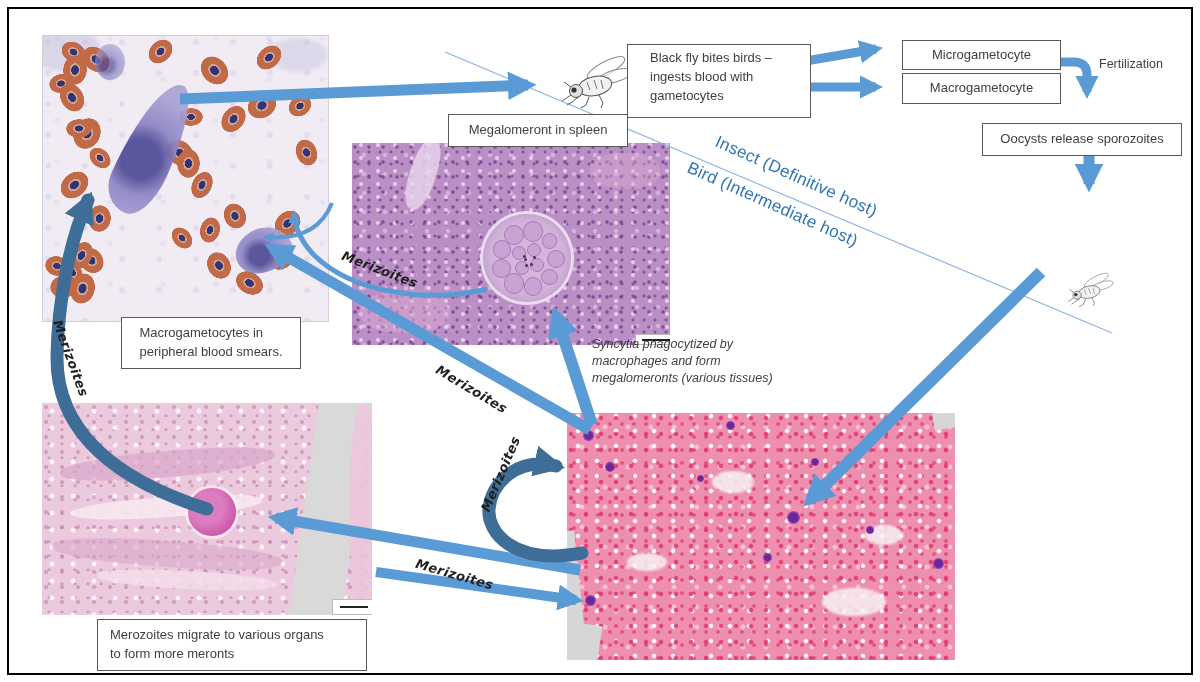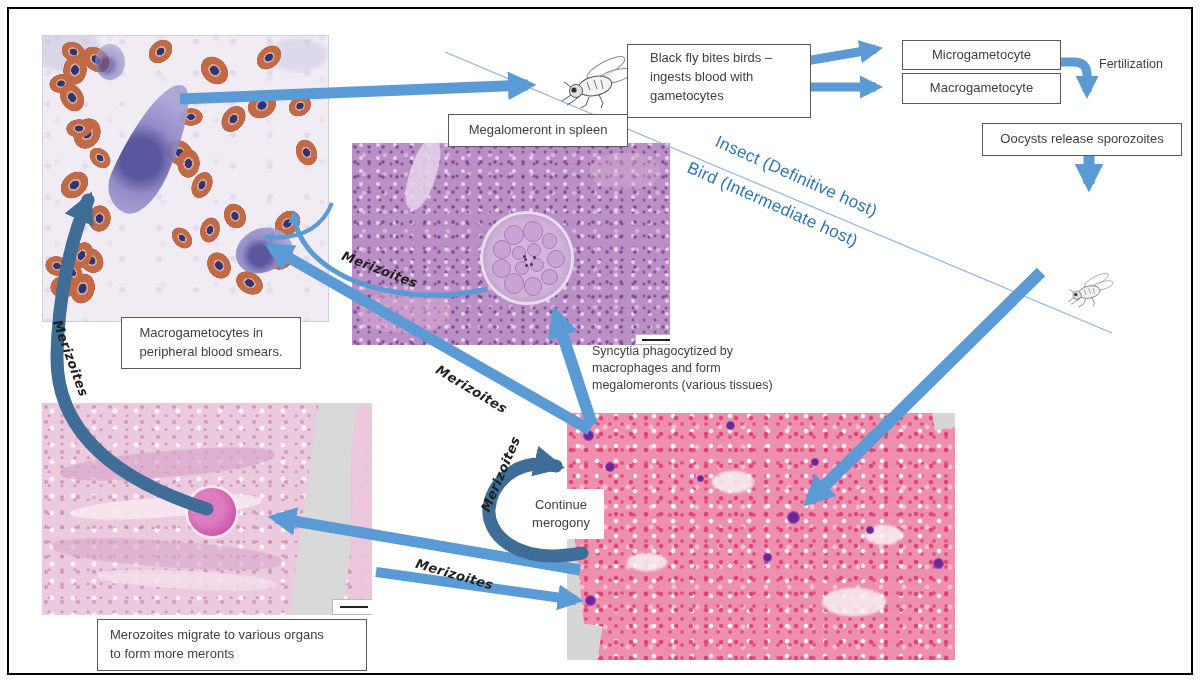--- a/index.html
+++ b/index.html
@@ -234,25 +234,23 @@
   <div class="tbox center" style="left:448px;top:114px;width:170px;height:27px;">Megalomeront in spleen</div>
   <div class="tbox" style="left:627px;top:44px;width:152px;height:64px;padding-left:22px;">Black fly bites birds –
 ingests blood with
 gametocytes</div>
   <div class="tbox center" style="left:902px;top:40px;width:149px;height:24px;">Microgametocyte</div>
   <div class="tbox center" style="left:902px;top:73px;width:149px;height:25px;">Macrogametocyte</div>
   <div class="tbox center" style="left:982px;top:123px;width:190px;height:27px;">Oocysts release sporozoites</div>
   <div class="tbox center" style="left:97px;top:619px;width:252px;height:46px;text-align:left;justify-content:flex-start;padding-left:12px;">Merozoites migrate to various organs
 to form more meronts</div>
 
-  <div class="ttext" style="left:592px;top:343px;width:200px;">Syncytia phagocytized by
+  <div class="ttext" style="left:592px;top:336px;width:200px;font-style:italic;">Syncytia phagocytized by
 macrophages and form
 megalomeronts (various tissues)</div>
-  <div class="ttext" style="left:518px;top:489px;width:86px;height:50px;background:#fff;display:flex;align-items:center;justify-content:center;text-align:center;font-size:13px;">Continue
-merogony</div>
   <div class="ttext" style="left:1099px;top:56px;">Fertilization</div>
 
   <div class="host" style="left:720px;top:132px;transform:rotate(24deg);">Insect (Definitive host)</div>
   <div class="host" style="left:692px;top:158px;transform:rotate(24deg);">Bird (Intermediate host)</div>
 
   <div class="mlabel" style="left:64px;top:318px;transform:rotate(70deg);">Merizoites</div>
   <div class="mlabel" style="left:345px;top:248px;transform:rotate(21deg);">Merizoites</div>
   <div class="mlabel" style="left:441px;top:362px;transform:rotate(31deg);">Merizoites</div>
   <div class="mlabel" style="left:478px;top:508px;transform:rotate(-67deg);">Merizoites</div>
   <div class="mlabel" style="left:418px;top:556px;transform:rotate(16deg);">Merizoites</div>

